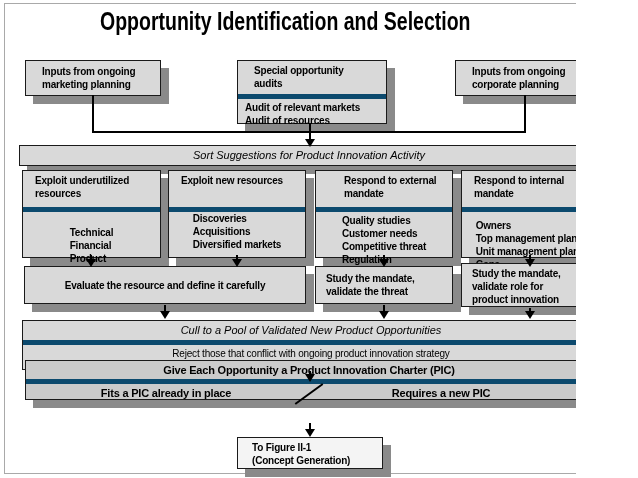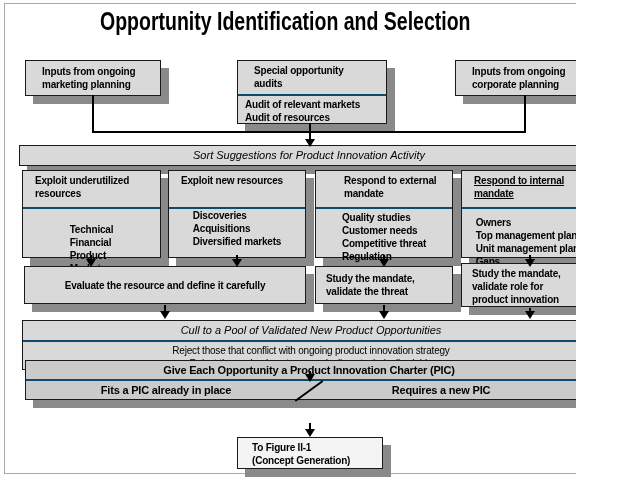--- a/index.html
+++ b/index.html
@@ -6,21 +6,21 @@
   #stage{position:relative;width:576px;height:478px;background:#ffffff;overflow:hidden;
          font-family:"Liberation Sans",sans-serif;}
   .frame{position:absolute;left:4px;top:3px;width:628px;height:469px;border:1px solid #a9a9a9;}
   .title{position:absolute;left:40px;top:6px;width:480px;text-align:center;white-space:nowrap;
          font-weight:bold;font-size:26px;color:#000;transform:scaleX(.75);transform-origin:50% 0;}
   .box{position:absolute;background:#d9d9d9;border:1px solid #1a1a1a;box-sizing:border-box;
        box-shadow:8px 8px 0 0 #8a8a8a;}
   .txt{font-size:10px;line-height:13px;font-weight:bold;color:#000;white-space:pre-line;
        letter-spacing:-0.2px;}
   .pad{padding:4px 6px 0 16px;}
-  .divide{border-top:2px solid #0c4a6e;}
+  .divide{border-top:5px solid #0c4a6e;}
   .banner{font-style:italic;font-weight:normal;font-size:11px;text-align:center;color:#000;
           white-space:pre-line;}
   .center-block{text-align:center;}
   .center-block .inner{display:inline-block;text-align:left;}
   .line{position:absolute;background:#000;z-index:5;}
   .arrow{position:absolute;width:0;height:0;border-left:5px solid transparent;
          border-right:5px solid transparent;border-top:8px solid #000;z-index:5;}
   .flexc{display:flex;align-items:center;justify-content:center;}
 </style>
 </head>
@@ -83,21 +83,21 @@
 mandate</div>
     <div class="divide center-block" style="padding-top:2px;">
       <div class="txt inner">Quality studies
 Customer needs
 Competitive threat
 Regulation</div>
     </div>
   </div>
 
   <div class="box" style="left:461px;top:170px;width:138px;height:88px;">
-    <div class="txt" style="height:33px;padding:3px 4px 0 12px;text-decoration:underline;">Respond to internal
+    <div class="txt" style="height:33px;padding:3px 4px 0 12px;">Respond to internal
 mandate</div>
     <div class="divide center-block" style="padding-top:7px;">
       <div class="txt inner">Owners
 Top management plans
 Unit management plans
 Gaps</div>
     </div>
   </div>
 
   <div class="line" style="left:90px;top:255px;width:2px;height:6px;"></div>

